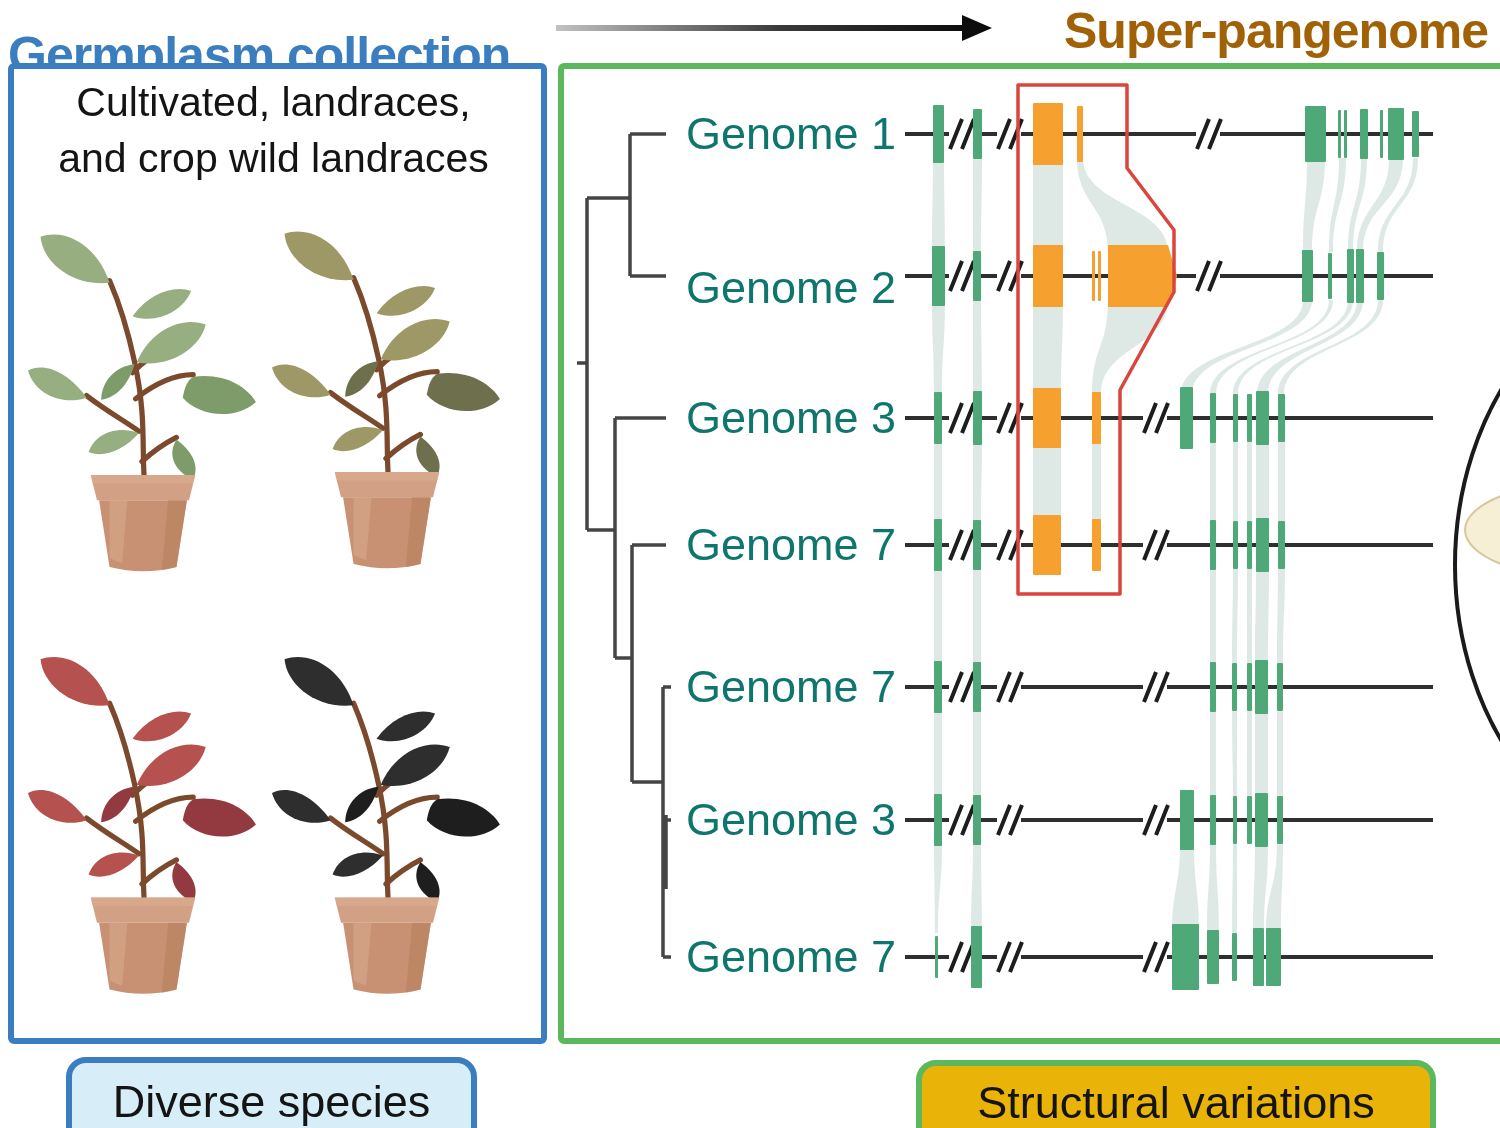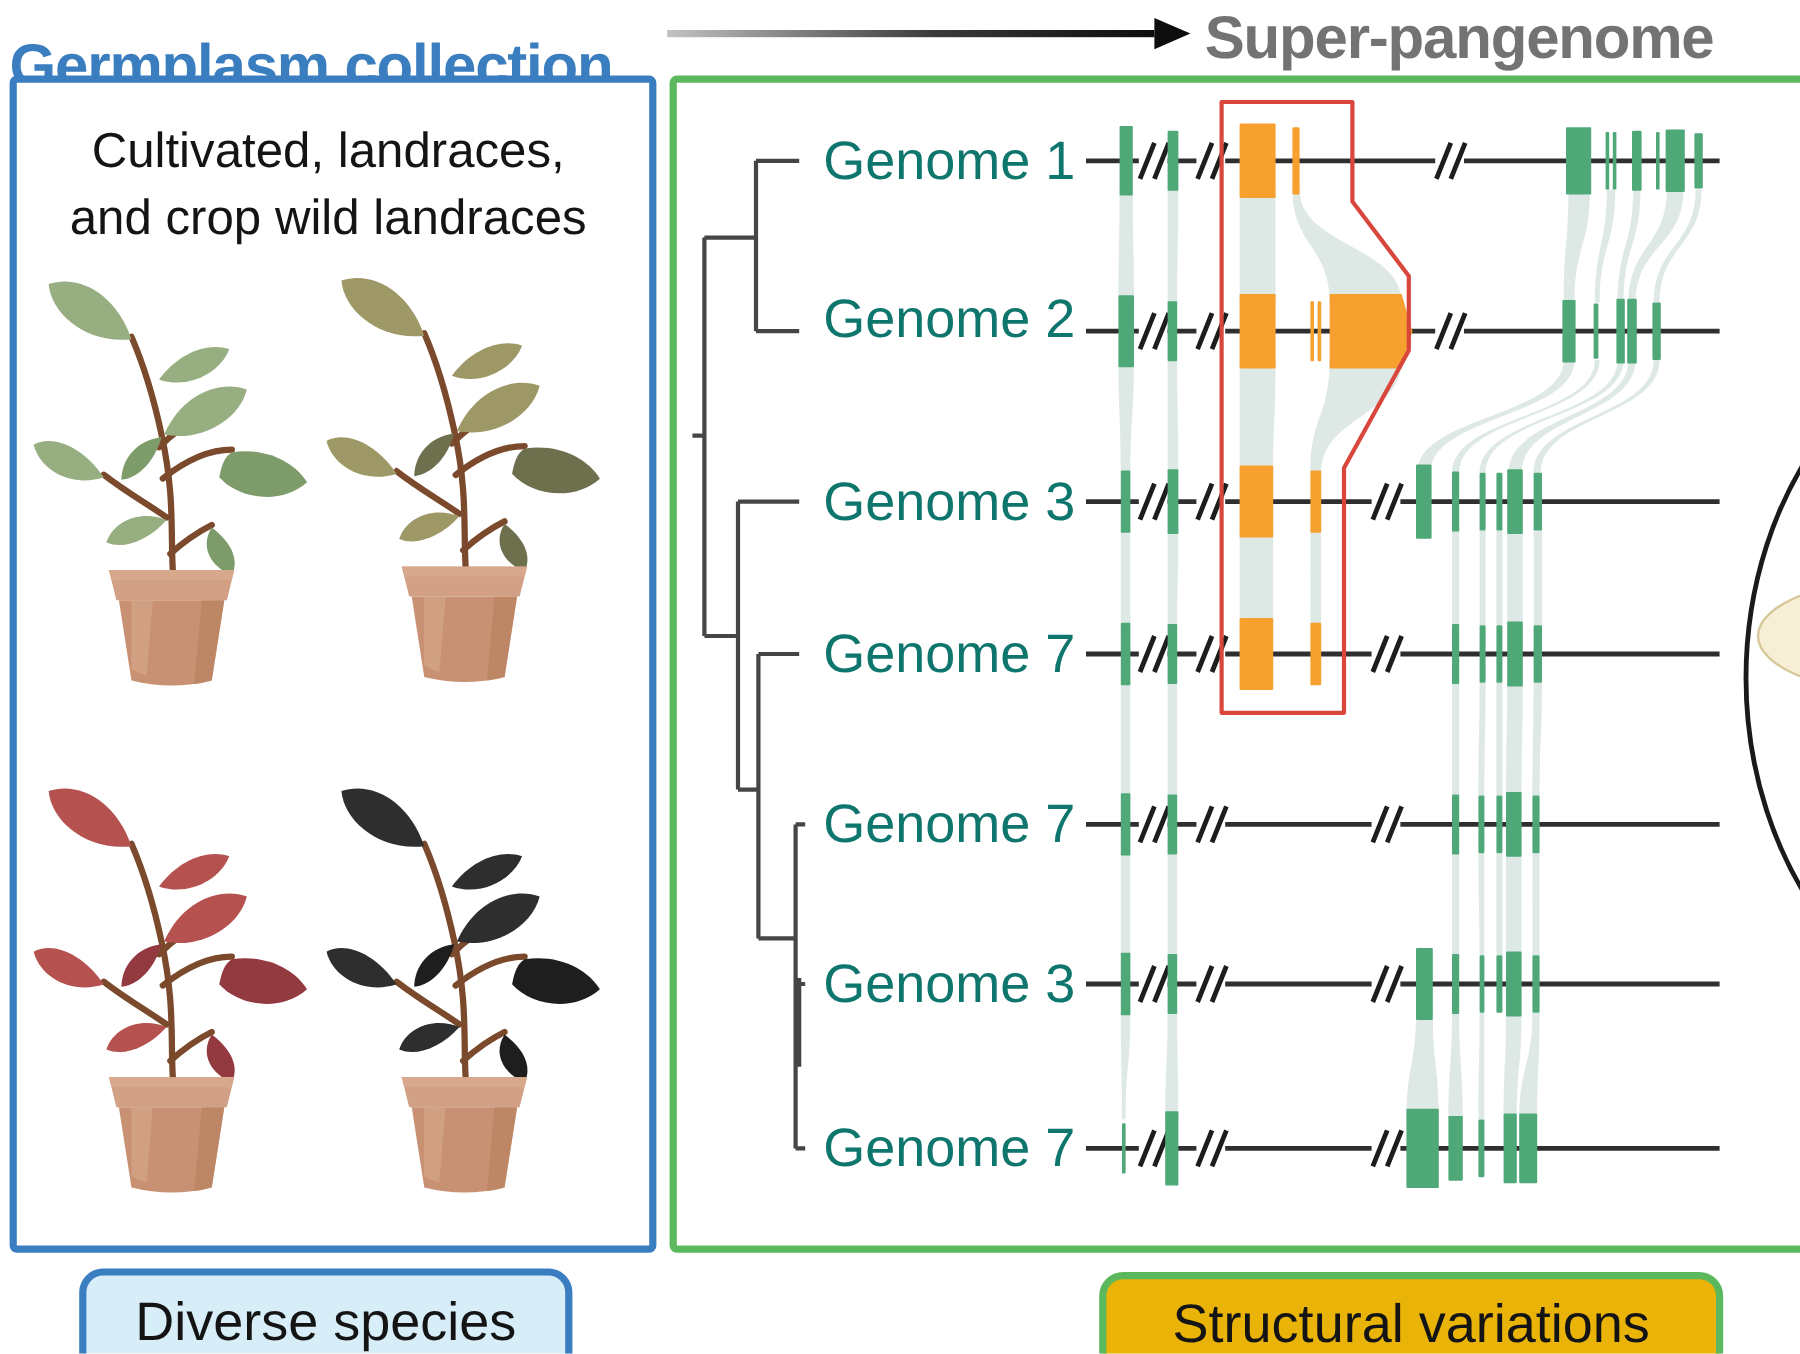--- a/index.html
+++ b/index.html
@@ -3,27 +3,27 @@
 <meta charset="utf-8">
 <style>
   html,body{margin:0;padding:0;}
   body{
     position:relative;width:1500px;height:1128px;overflow:hidden;
     background:#ffffff;font-family:"Liberation Sans", sans-serif;
   }
   .abs{position:absolute;}
   .title{font-size:50px;font-weight:700;white-space:nowrap;letter-spacing:-1px;}
   #title-left{left:8px;top:2px;color:#3b7ec0;margin-top:24px;}
-  #title-right{left:1004px;top:2px;color:#737373;}
+  #title-right{left:1064px;top:2px;color:#a16207;}
   #arrow-svg{left:552px;top:10px;}
   .panel{background:#ffffff;border-radius:6px;}
   #panel-left{left:8px;top:63px;width:527px;height:969px;border:6px solid #3a7ec1;}
   #panel-right{left:558px;top:63px;width:960px;height:969px;border:6px solid #5cb85c;}
   #description{
-    left:10px;top:97px;width:527px;text-align:center;color:#141414;
+    left:10px;top:74px;width:527px;text-align:center;color:#141414;
     font-size:41px;line-height:56px;font-weight:400;
   }
   .caption-box{
     display:flex;align-items:center;justify-content:center;
     font-size:45px;color:#141414;border-radius:20px;z-index:6;margin-top:32px;
   }
   #caption-left{left:66px;top:1025px;width:399px;height:78px;background:#d7edf7;border:6px solid #3a7ec1;}
   #caption-right{left:916px;top:1028px;width:508px;height:74px;background:#eab308;border:6px solid #5cb85c;}
   .plant{position:absolute;z-index:3;}
   .p1{--leaf:#97ae80;--leafd:#7e9b6a;}
@@ -285,18 +285,18 @@
       <rect x="1172" y="924" width="27" height="66" rx="1" fill="#4fa878"></rect>
       <rect x="1207" y="930" width="12" height="54" rx="1" fill="#4fa878"></rect>
       <rect x="1232" y="933" width="5" height="48" rx="1" fill="#4fa878"></rect>
       <rect x="1253" y="928" width="11" height="58" rx="1" fill="#4fa878"></rect>
       <rect x="1266" y="928" width="15" height="58" rx="1" fill="#4fa878"></rect>
     </g>
     <polygon points="1018,85 1127,85 1127,168 1174,230 1174,292 1120,390 1120,594 1018,594" fill="none" stroke="#d9463c" stroke-width="3.5" stroke-linejoin="round"></polygon>
   </svg>
 
 <div class="abs genome-label" style="top:104px">Genome 1</div>
-<div class="abs genome-label" style="top:236px">Genome 2</div>
+<div class="abs genome-label" style="top:258px">Genome 2</div>
 <div class="abs genome-label" style="top:388px">Genome 3</div>
 <div class="abs genome-label" style="top:515px">Genome 7</div>
 <div class="abs genome-label" style="top:657px">Genome 7</div>
 <div class="abs genome-label" style="top:790px">Genome 3</div>
 <div class="abs genome-label" style="top:927px">Genome 7</div>
 
 </body></html>

